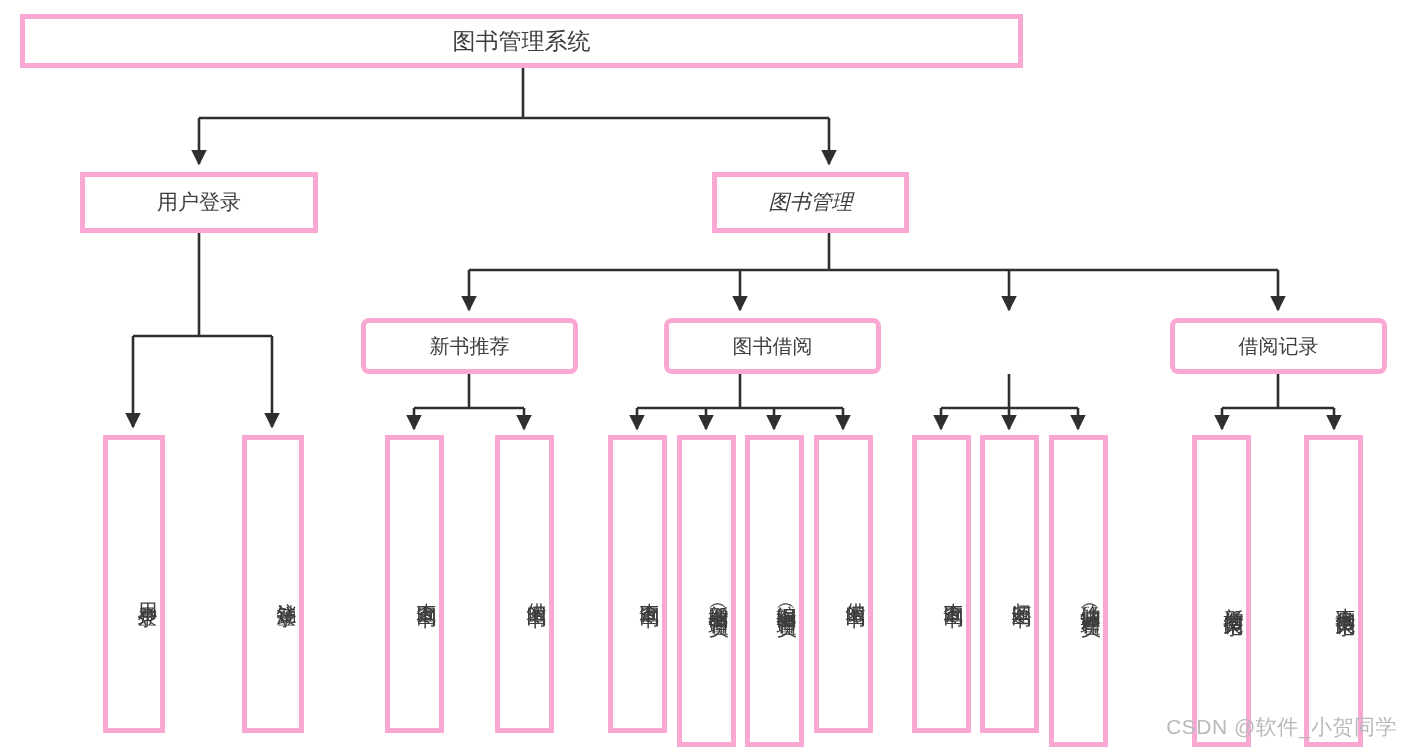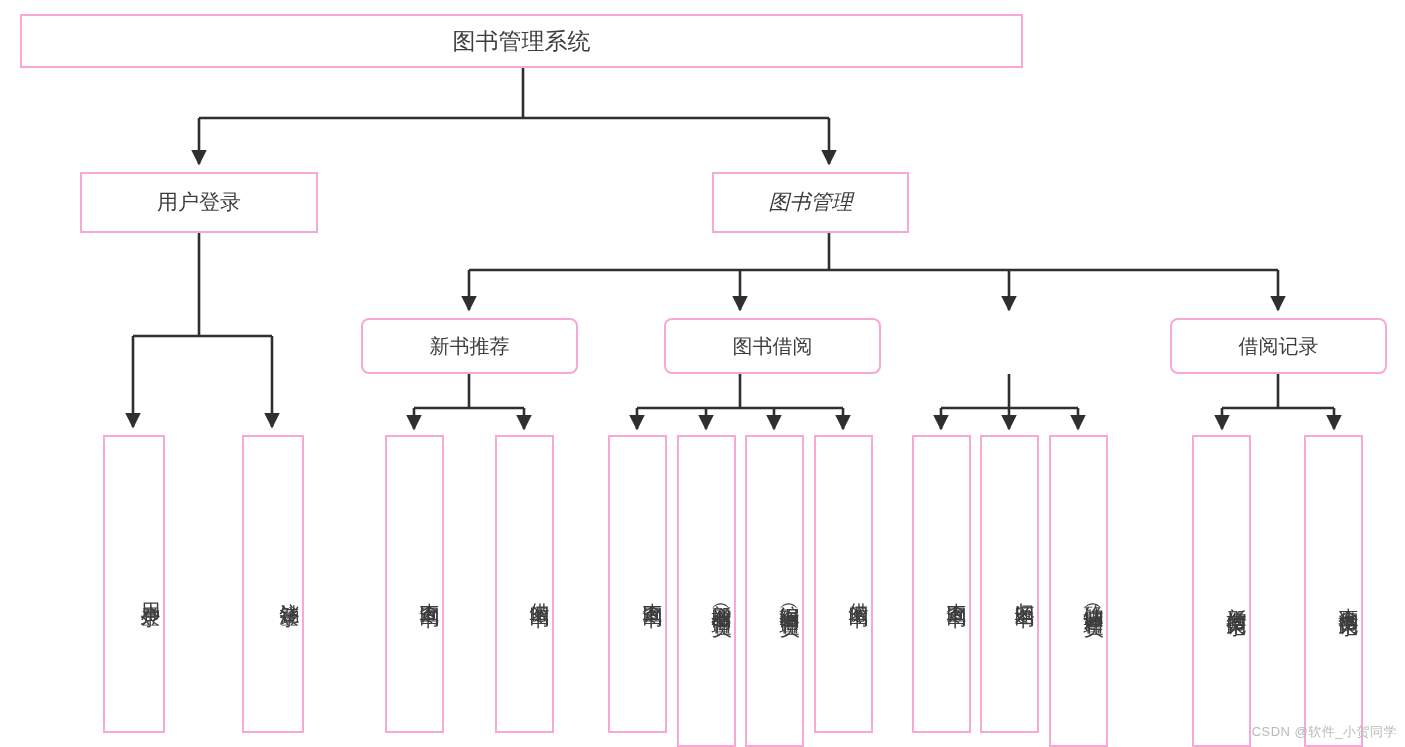--- a/index.html
+++ b/index.html
@@ -16,21 +16,21 @@
     position: relative;
     width: 1405px;
     height: 747px;
     background: #ffffff;
     overflow: hidden;
   }
   
   .node {
     position: absolute;
     box-sizing: border-box;
-    border: 2px solid #f9a8d4;
+    border: 5px solid #f9a8d4;
     background: #ffffff;
     display: flex;
     align-items: center;
     justify-content: center;
     text-align: center;
     color: #3d3d3d;
     line-height: 1.25;
   }
   .node.root {
     font-size: 23px;
@@ -62,21 +62,21 @@
     left: 0;
     top: 0;
     width: 1405px;
     height: 747px;
     pointer-events: none;
   }
   .watermark {
     position: absolute;
     right: 8px;
     bottom: 6px;
-    font-size: 13px;
+    font-size: 21px;
     color: #b9b9b9;
     white-space: nowrap;
     letter-spacing: 0.5px;
   }
 </style>
 </head>
 <body>
 
 <div id="canvas">
 

